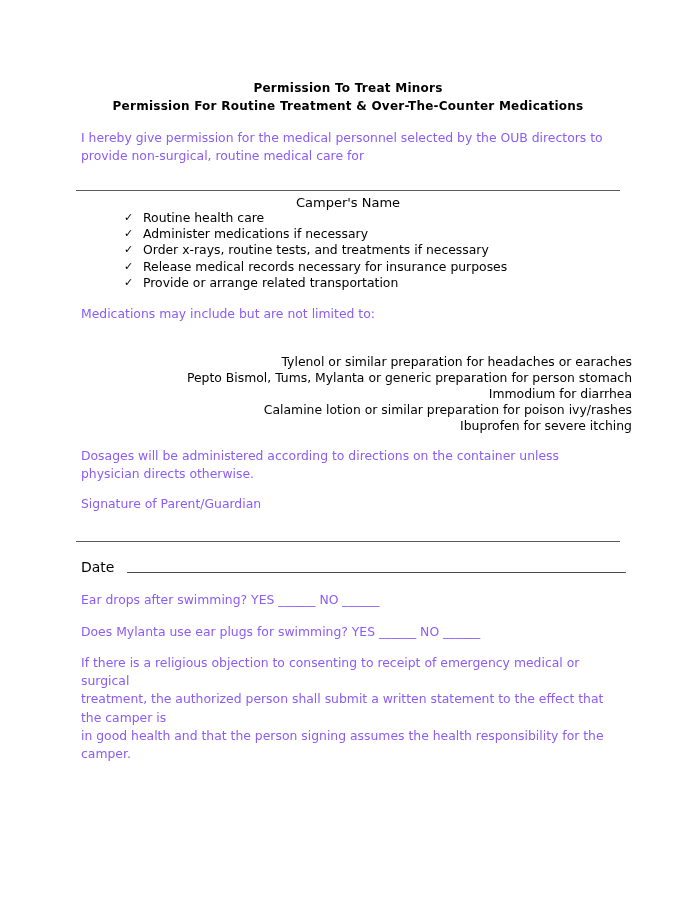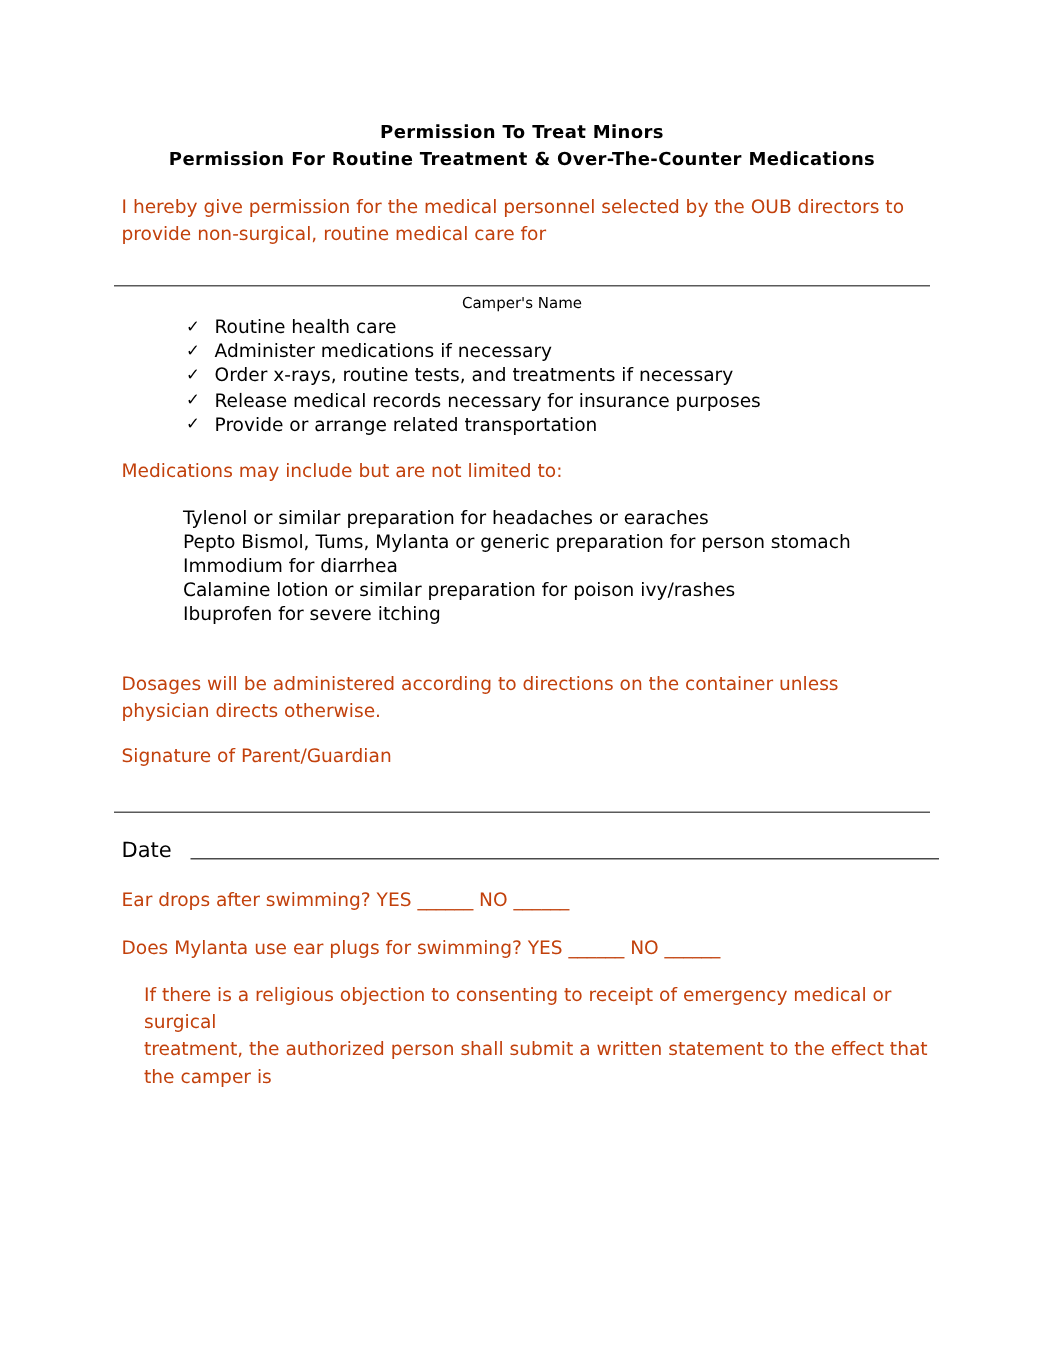--- a/index.html
+++ b/index.html
@@ -39,21 +39,21 @@
     letter-spacing: 0.25px;
     line-height: 17.5px;
     white-space: nowrap;
   }
 
   
   .body-text {
     position: absolute;
     font-size: 12.4px;
     line-height: 18px;
-    color: #c2410c;
+    color: #8b5cf6;
   }
 
   .intro {
     left: 81px;
     top: 129px;
     width: 528px;
   }
 
   
   .hr {
@@ -63,21 +63,21 @@
   }
   .hr-1 { left: 76px; top: 190px; width: 544px; }
   .hr-2 { left: 76px; top: 541px; width: 544px; }
 
   .campers-name {
     position: absolute;
     left: 76px;
     top: 194px;
     width: 544px;
     text-align: center;
-    font-size: 10px;
+    font-size: 13px;
     line-height: 17px;
   }
 
   
   .check-list {
     position: absolute;
     left: 124px;
     top: 210px;
     width: 500px;
     list-style: none;
@@ -99,25 +99,26 @@
   }
 
   
   .meds-lead {
     left: 81px;
     top: 305px;
   }
   .meds-list {
     position: absolute;
     left: 122px;
-    top: 337px;
+    top: 354px;
     width: 510px;
     list-style: none;
     margin: 0;
     padding: 0;
+    text-align: right;
   }
   .meds-item {
     font-size: 12.4px;
     line-height: 16.1px;
     white-space: nowrap;
   }
 
   .dosages {
     left: 81px;
     top: 447px;
@@ -146,21 +147,21 @@
     margin-bottom: 3px;
     border-bottom: 1px solid #4a4a4a;
     height: 0;
   }
 
   
   .q1 { left: 81px; top: 591px; white-space: nowrap; }
   .q2 { left: 81px; top: 623px; white-space: nowrap; }
 
   .closing {
-    left: 96px;
+    left: 81px;
     top: 654px;
     width: 540px;
   }
   .closing div { line-height: 18.2px; }
 </style>
 </head>
 <body>
 
 <div class="page">
 
@@ -216,15 +217,16 @@
     <span class="date-label">Date</span>
     <span class="date-rule"></span>
   </div>
 
   <div class="body-text q1">Ear drops after swimming?   YES ______   NO ______</div>
   <div class="body-text q2">Does Mylanta use ear plugs for swimming?      YES ______    NO ______</div>
 
   <div class="body-text closing">
     <div>If there is a religious objection to consenting to receipt of emergency medical or surgical</div>
     <div>treatment, the authorized person shall submit a written statement to the effect that the camper is</div>
+    <div>in good health and that the person signing assumes the health responsibility for the camper.</div>
   </div>
 
 </div>
 
 </body></html>

